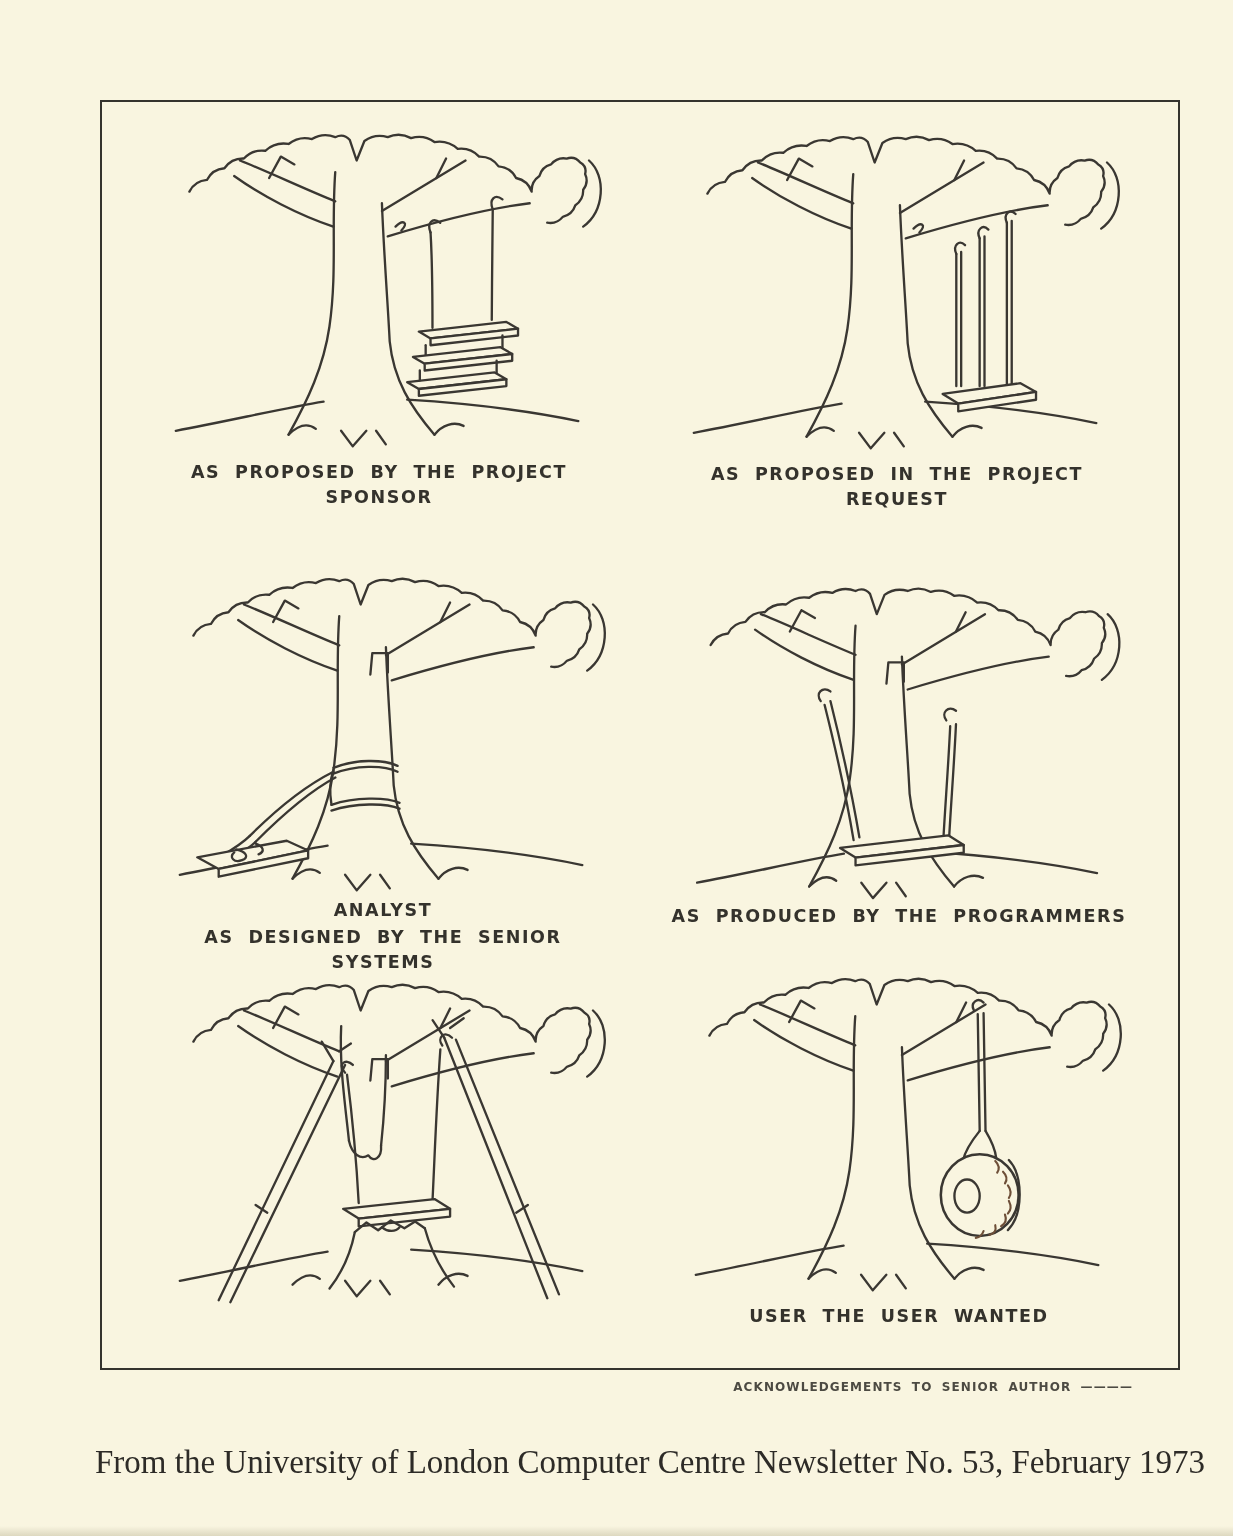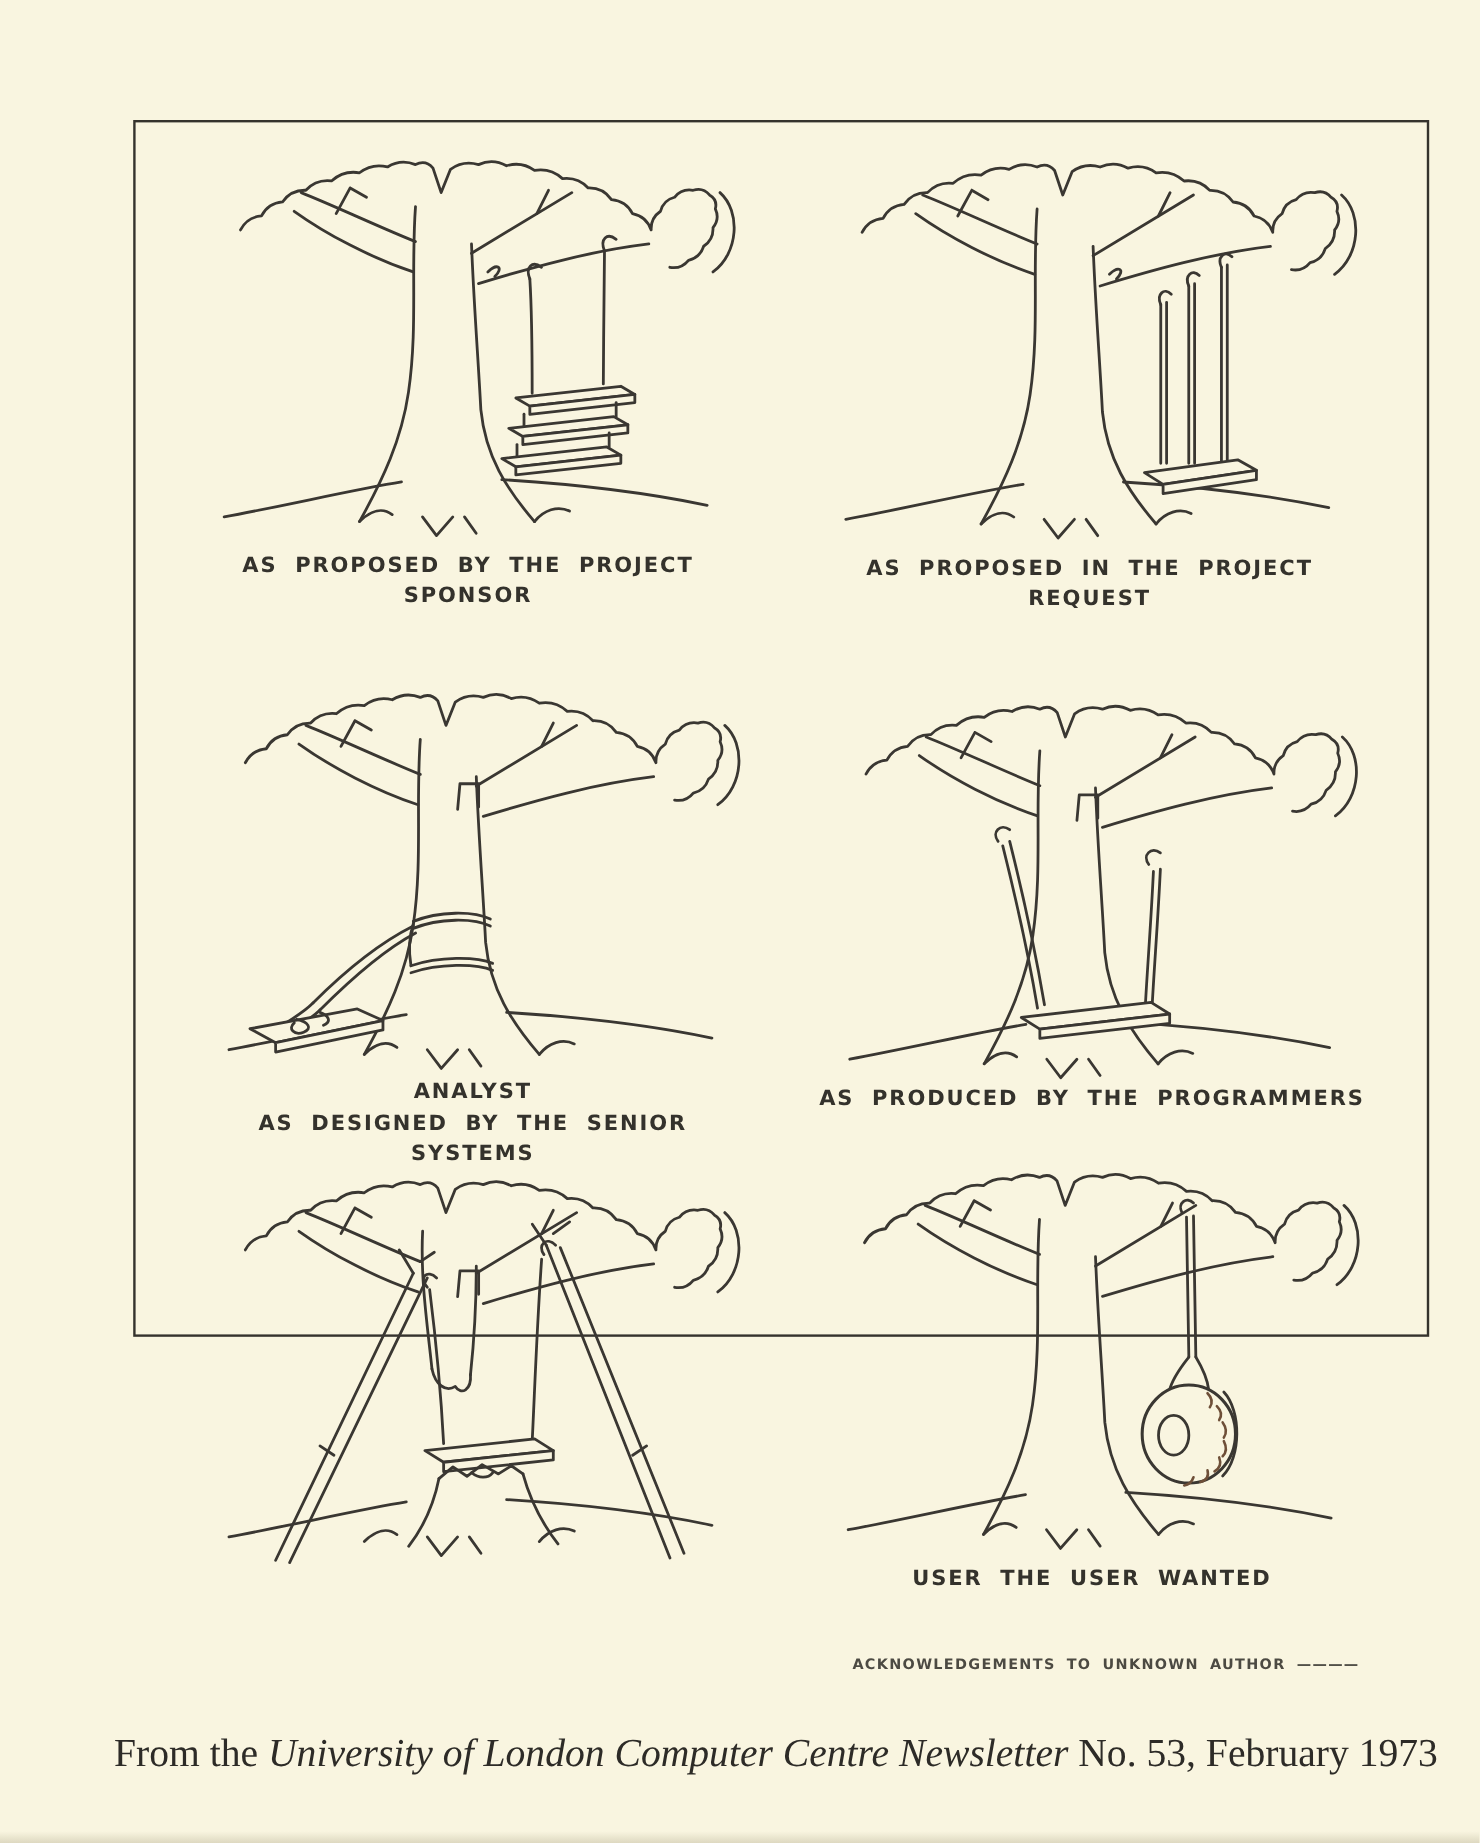--- a/index.html
+++ b/index.html
@@ -7,21 +7,21 @@
     width:1233px;height:1536px;position:relative;
     background:#f9f5e0;
     font-family:"DejaVu Sans",sans-serif;
     overflow:hidden;
   }
   #paper-shade{
     position:absolute;left:0;bottom:0;width:100%;height:10px;
     background:linear-gradient(#f9f5e0,#ddd8c0);
   }
   #frame{
-    position:absolute;left:111px;top:100px;width:1080px;height:1014px;
+    position:absolute;left:100px;top:100px;width:1080px;height:1270px;
     border:2.5px solid #35332d;
     box-sizing:border-box;
   }
   .panel{position:absolute;width:470px;}
   .panel svg{display:block;}
   .caption{
     text-align:center;
     font-size:17.5px;font-weight:600;letter-spacing:1.6px;word-spacing:7px;
     color:#34322c;margin-top:2px;line-height:25px;
   }
@@ -34,21 +34,21 @@
   #acknowledgement{
     position:absolute;top:1380px;right:100px;
     font-size:12px;font-weight:700;letter-spacing:1.1px;word-spacing:4px;
     color:#3a3832;opacity:.9;
   }
   #footer-caption{
     position:absolute;left:95px;top:1444px;width:1085px;
     font-family:"Liberation Serif",serif;
     font-size:33px;color:#2d2b27;white-space:nowrap;
   }
-  #footer-caption .it{font-style:italic;}
+  #footer-caption .it{}
 </style>
 </head>
 <body>
 
 <div id="paper-shade"></div>
 
 <div id="frame">
 
   <div class="panel" id="p1">
     <svg width="470" height="350" viewBox="0 0 470 360">
@@ -258,15 +258,15 @@
         <path d="M348,256 q4,8 -1,13" fill="none" stroke="#6e4f38" stroke-width="2.2" stroke-linecap="round" stroke-linejoin="round"></path>
         <path d="M344,270 q3,8 -4,12" fill="none" stroke="#6e4f38" stroke-width="2.2" stroke-linecap="round" stroke-linejoin="round"></path>
         <path d="M334,281 q2,8 -6,10" fill="none" stroke="#6e4f38" stroke-width="2.2" stroke-linecap="round" stroke-linejoin="round"></path>
         <path d="M322,287 q-2,6 -8,7" fill="none" stroke="#6e4f38" stroke-width="2.2" stroke-linecap="round" stroke-linejoin="round"></path>
       </svg>
     <div class="caption">USER THE USER WANTED</div>
   </div>
 
 </div>
 
-<div id="acknowledgement">ACKNOWLEDGEMENTS TO UNKNOWN AUTHOR ————</div>
+<div id="acknowledgement">ACKNOWLEDGEMENTS TO SENIOR AUTHOR ————</div>
 
 <div id="footer-caption"><span>From the </span><span class="it">University of London Computer Centre Newsletter</span><span> No. 53, February 1973</span></div>
 
 </body></html>

